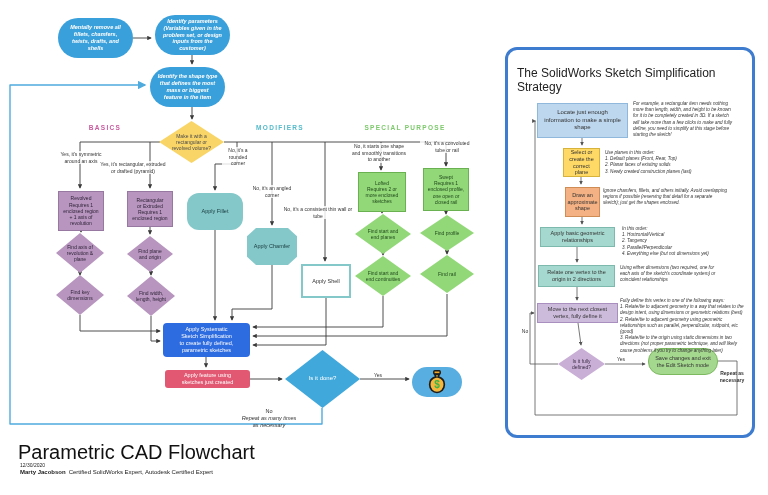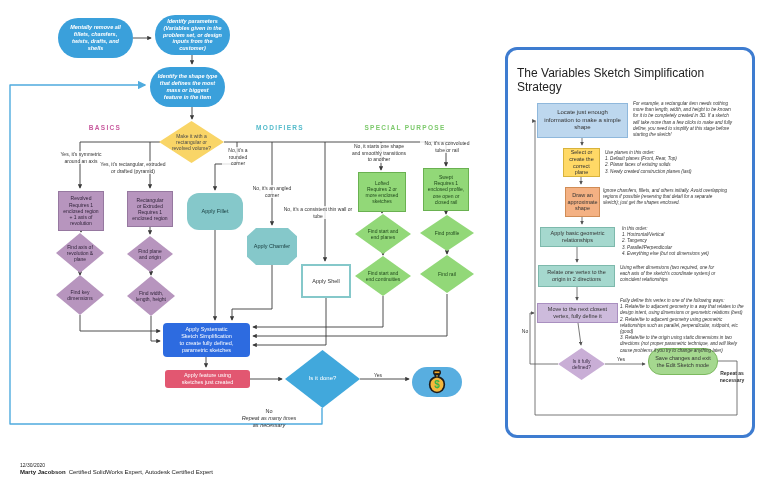--- a/index.html
+++ b/index.html
@@ -172,21 +172,21 @@
       <rect x="8.5" y="0.8" width="7" height="3.4" rx="1" fill="#F5A623" stroke="#1c1c1c" stroke-width="1.6"></rect>
       <path d="M9.5,4.6 L14.5,4.6 L13.2,7.4 C17.3,8.4 20,11.8 20,15.7 C20,20.8 16.4,24.4 12,24.4 C7.6,24.4 4,20.8 4,15.7 C4,11.8 6.7,8.4 10.8,7.4 Z" fill="#F5B83D" stroke="#1c1c1c" stroke-width="1.8"></path>
       <text x="12" y="19.5" font-size="11" font-weight="bold" fill="#3BB54A" text-anchor="middle" font-family="Liberation Sans, sans-serif">$</text>
     </svg>
   </div>
   <div class="lbl clear" style="left:238px;top:408px;width:62px;font-size:5.5px">
     <span>No</span>
     <div style="font-style:italic">Repeat as many times as necessary</div>
   </div>
 
-  <div class="panel-title">The Variables Sketch Simplification Strategy</div>
+  <div class="panel-title">The SolidWorks Sketch Simplification Strategy</div>
 
   <div class="node p-blue" style="left:537px;top:103px;width:91px;height:35px;padding:2px 5px">Locate just enough information to make a simple shape</div>
   <div class="panel-note" style="left:633px;top:101px;width:100px">For example, a rectangular item needs nothing more than length, width, and height to be known for it to be completely created in 3D. If a sketch will take more than a few clicks to make and fully define, you need to simplify at this stage before starting the sketch!</div>
 
   <div class="node p-yellow" style="left:563px;top:148px;width:37px;height:29px;padding:2px 3px">Select or create the correct plane</div>
   <div class="panel-note" style="left:605px;top:150px;width:124px">Use planes in this order:
 1. Default planes (Front, Rear, Top)
 2. Planar faces of existing solids
 3. Newly created construction planes (last)</div>
 
@@ -209,18 +209,19 @@
 2. Relate/tie to adjacent geometry using geometric relationships such as parallel, perpendicular, midpoint, etc (good)
 3. Relate/tie to the origin using static dimensions in two directions (not proper parametric technique, and will likely cause problems if you try to change anything later)</div>
 
   <div class="node diamond d-lav" style="left:558px;top:348px;width:47px;height:32px">Is it fully defined?</div>
   <div class="node p-save" style="left:648px;top:348px;width:70px;height:27px;padding:1px 6px">Save changes and exit the Edit Sketch mode</div>
   <div class="lbl clear" style="left:612px;top:356px;width:18px">Yes</div>
   <div class="lbl clear" style="left:518px;top:328px;width:14px">No</div>
   <div class="lbl clear pre" style="left:714px;top:370px;width:36px;font-weight:bold">Repeat as
 necessary</div>
 
+  <div class="doc-title">Parametric CAD Flowchart</div>
   <div class="doc-date">12/30/2020</div>
   <div class="doc-author">
     <b>Marty Jacobson</b><span>Certified SolidWorks Expert, Autodesk Certified Expert</span>
   </div>
 
 </div>
 
 </body></html>

